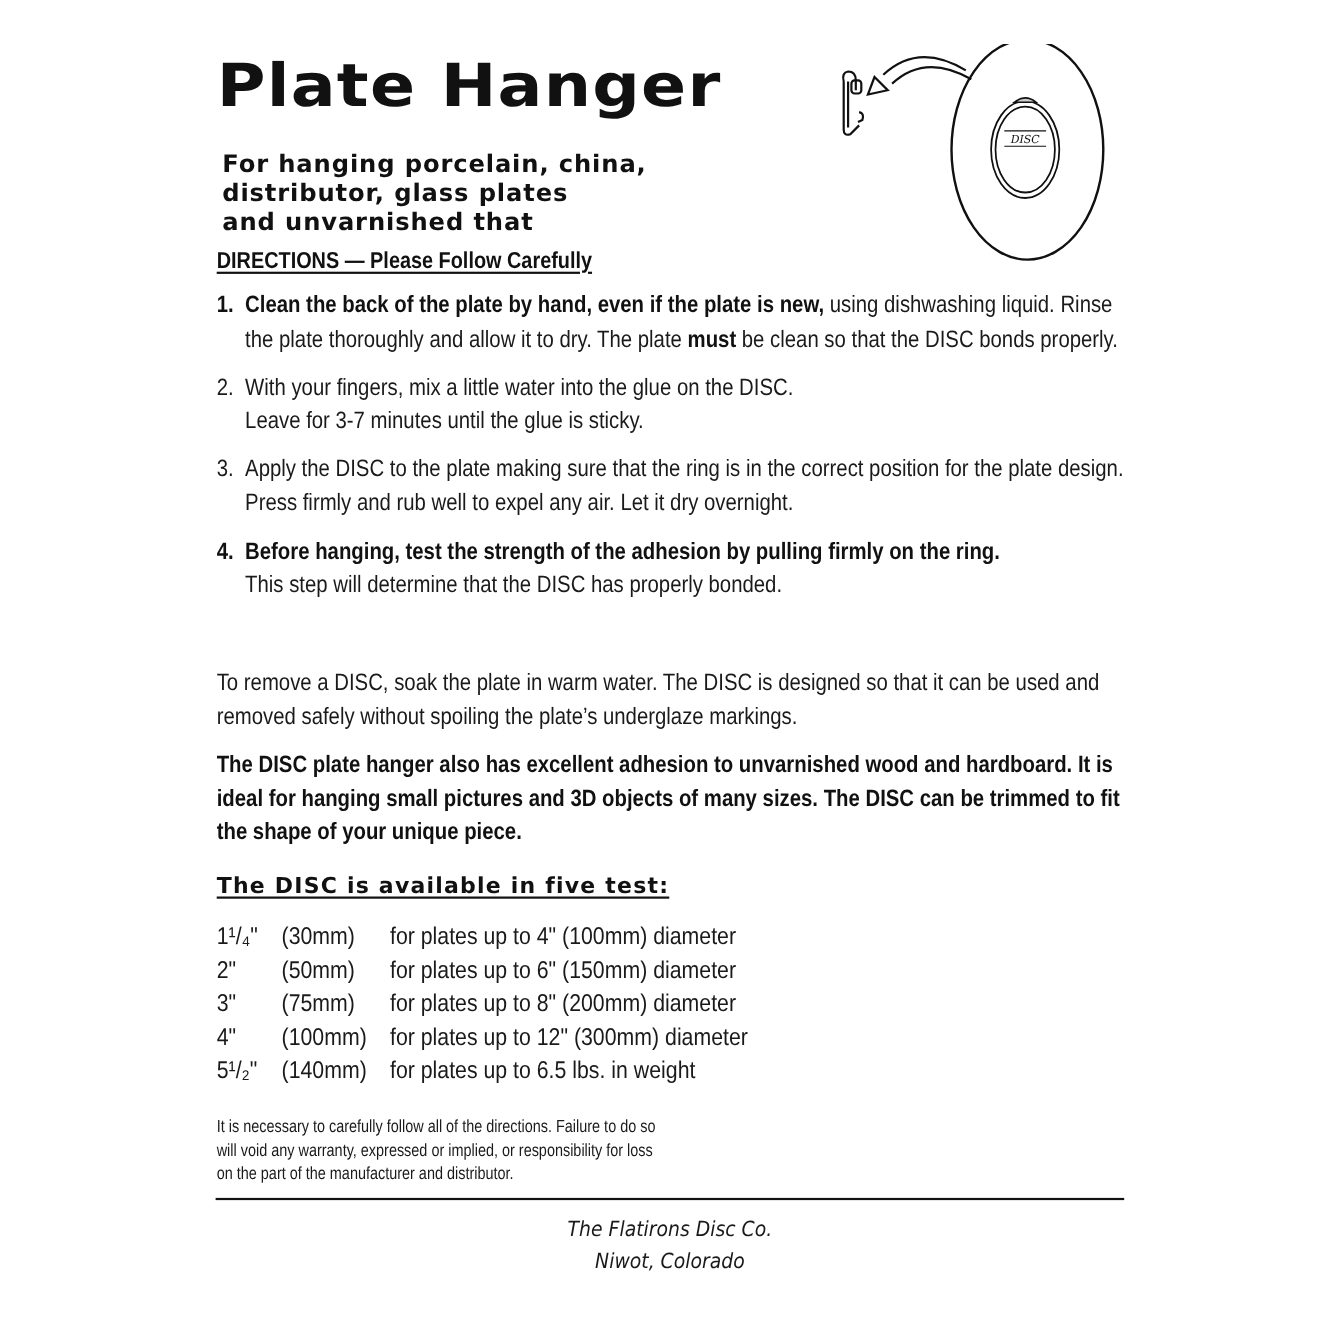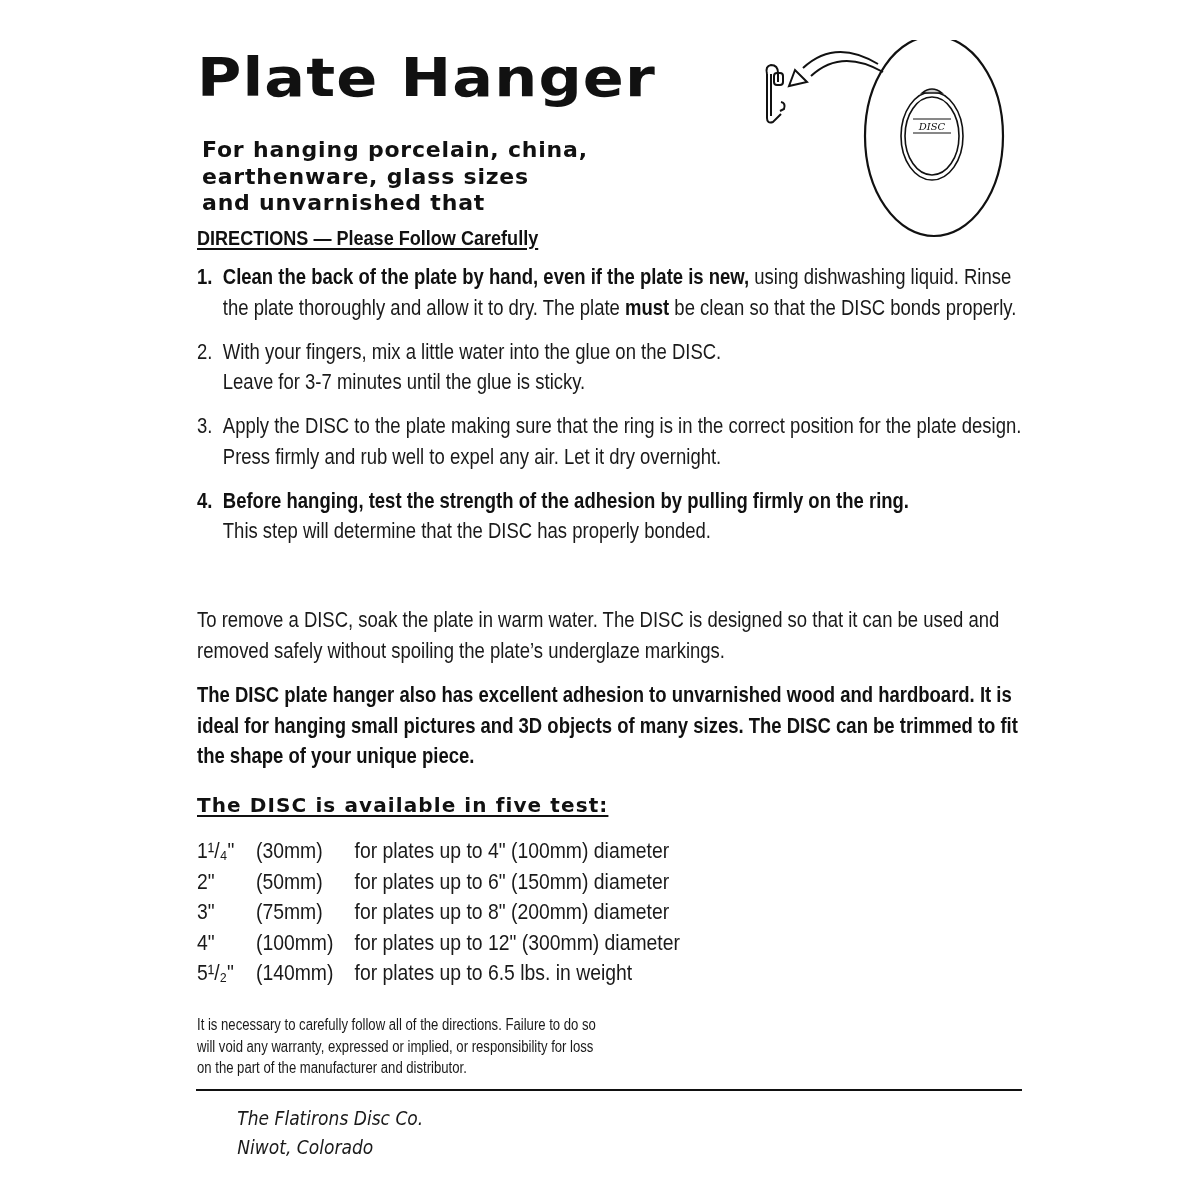--- a/index.html
+++ b/index.html
@@ -18,33 +18,33 @@
   .para { position: absolute; left: 197px; width: 960px; transform: scaleX(0.86); transform-origin: left top; font-family: "Liberation Sans", sans-serif; font-size: 21.5px; line-height: 30.5px; color: #1a1a1a; }
   .para.bold { font-weight: bold; color: #111; }
   .sizes-head { position: absolute; left: 197px; top: 793px; font-family: "DejaVu Sans", sans-serif; font-weight: bold; font-size: 20px; letter-spacing: 1.1px; text-decoration: underline; text-underline-offset: 3px; color: #111; white-space: nowrap; }
   .sizes { position: absolute; left: 197px; top: 836px; transform: scaleX(0.88); transform-origin: left top; font-family: "Liberation Sans", sans-serif; font-size: 22px; line-height: 30.5px; color: #1a1a1a; }
   .srow { display: flex; white-space: nowrap; }
   .srow .c1 { width: 67px; }
   .srow .c2 { width: 112px; }
   .srow .c3 { }
   .disclaimer { position: absolute; left: 197px; top: 1014px; transform: scaleX(0.82); transform-origin: left top; font-family: "Liberation Sans", sans-serif; font-size: 16px; line-height: 21.5px; color: #1a1a1a; white-space: nowrap; }
   .rule { position: absolute; left: 196px; top: 1089px; width: 826px; height: 2px; background: #111; }
-  .footer { position: absolute; left: 196px; top: 1104px; width: 826px; text-align: left; font-family: "DejaVu Sans", sans-serif; font-style: italic; font-size: 19px; line-height: 29px; color: #1a1a1a; }
+  .footer { position: absolute; left: 196px; top: 1104px; width: 826px; text-align: center; font-family: "DejaVu Sans", sans-serif; font-style: italic; font-size: 19px; line-height: 29px; color: #1a1a1a; }
   .footer div { transform: scaleX(0.9); }
 </style>
 </head>
 <body>
 
 <div class="page">
 
   <div class="title">Plate Hanger</div>
 
   <div class="subtitle">
     <div>For hanging porcelain, china,</div>
-    <div>earthenware, glass sizes</div>
+    <div>distributor, glass plates</div>
     <div>and unvarnished that</div>
   </div>
 
   <svg class="illus" viewBox="0 0 275 200" xmlns="http://www.w3.org/2000/svg">
     <g fill="none" stroke="#111" stroke-width="2">
       <path d="M22 34 Q20 26 26 25 Q33 25 33 33 L33 42 M22 34 L22 78 Q22 84 28 82 L36 74"></path>
       <path d="M26 34 L26 76"></path>
       <rect x="29" y="33" width="9" height="12" rx="3"></rect>
       <path d="M36 62 Q41 63 39 69 L35 71"></path>
     </g>

